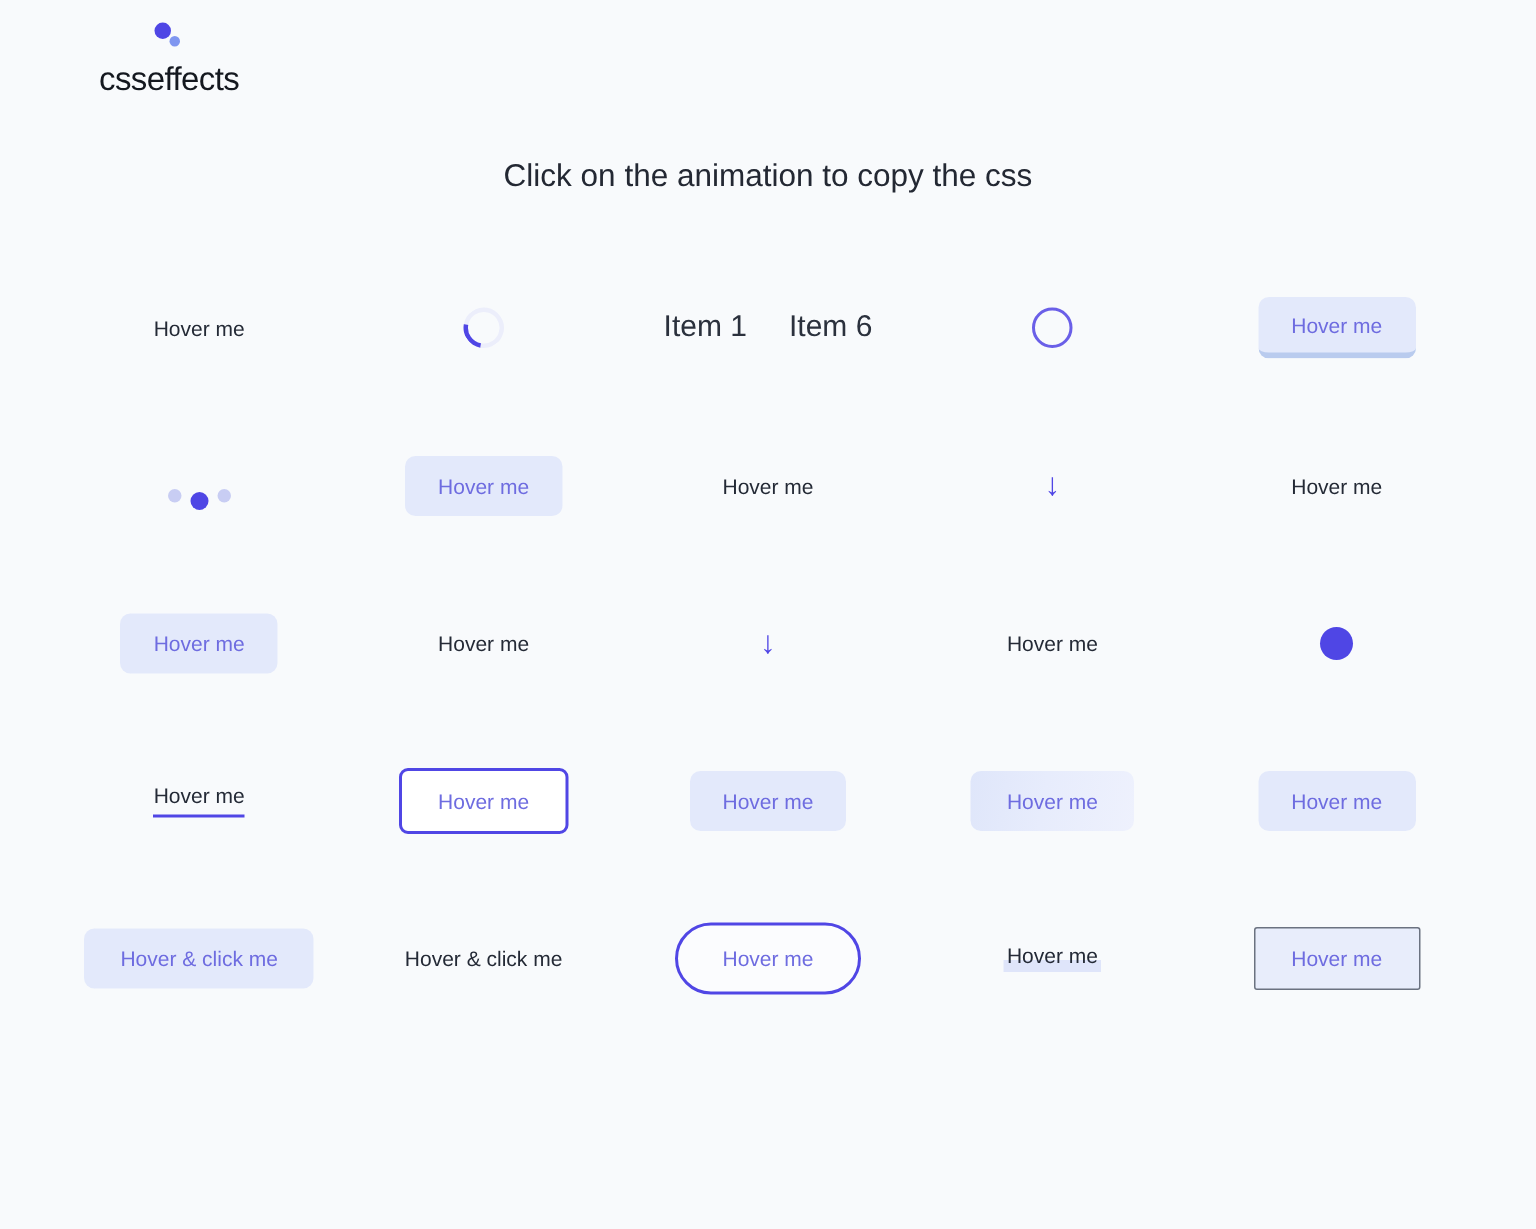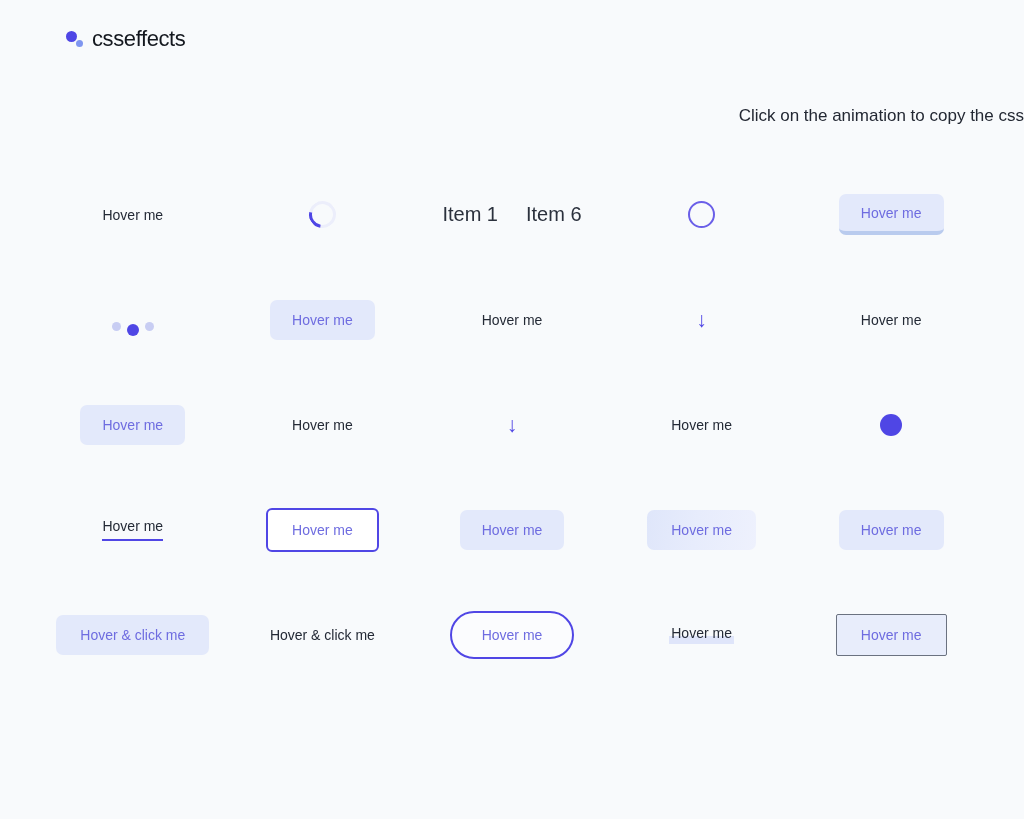--- a/index.html
+++ b/index.html
@@ -24,20 +24,21 @@
     padding: 0 66px 0 66px;
     display: flex;
     align-items: center;
     justify-content: space-between;
   }
 
   .brand {
     display: flex;
     align-items: center;
     gap: 6px;
+    flex-direction: column;
   }
 
   .brand-mark {
     position: relative;
     width: 20px;
     height: 22px;
     flex: none;
   }
   .brand-mark .dot-lg {
     position: absolute;
@@ -75,22 +76,22 @@
     padding: 10px 17px 11px 15px;
     font-size: 14.5px;
     font-family: "Liberation Sans", sans-serif;
     cursor: pointer;
     line-height: 1;
   }
   .github-btn svg { display: block; }
 
   
   .subtitle {
-    text-align: right;
-    font-size: 17px;
+    text-align: center;
+    font-size: 21px;
     color: #232833;
     margin-top: 28px;
   }
 
   
   .grid {
     margin-top: 36px;
     padding: 0 38px;
     display: grid;
     grid-template-columns: repeat(5, 1fr);

